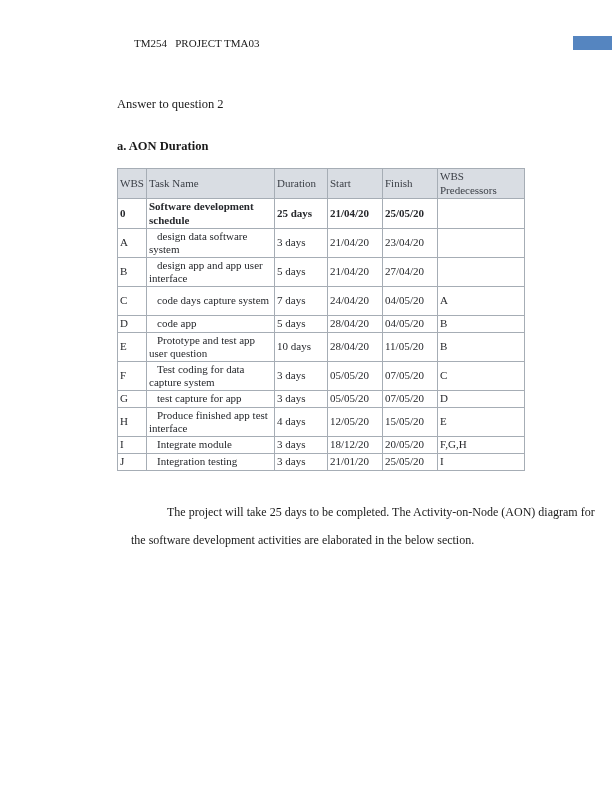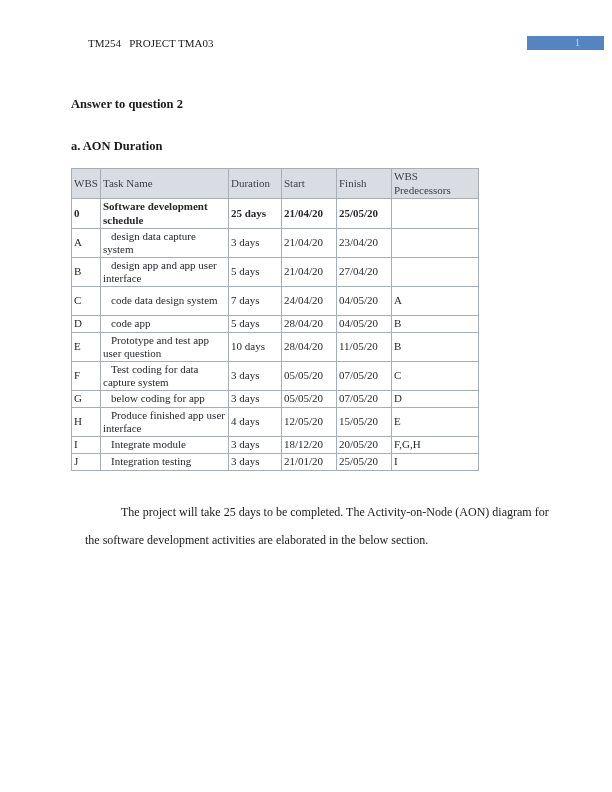--- a/index.html
+++ b/index.html
@@ -4,42 +4,42 @@
 <style>
   * { margin: 0; padding: 0; box-sizing: border-box; }
   html, body { background: #ffffff; }
   body {
     width: 612px; height: 792px;
     font-family: "Liberation Serif", "DejaVu Serif", serif;
     color: #1a1a1a;
     position: relative;
     overflow: hidden;
   }
-  .page { position: absolute; inset: 0; background: #ffffff; }
+  .page { position: absolute; inset: 0; background: #ffffff; margin-left: 46px; }
 
   
   .doc-header {
     position: absolute; top: 36px; left: 88px; right: 8px;
     font-size: 11px; line-height: 14px;
   }
   .doc-header .title { white-space: pre; }
   .page-num-box {
     position: absolute; top: 36px; left: 527px;
     width: 77px; height: 14px;
     background: #5585c0;
     color: #c9d6ea;
     font-size: 10px; line-height: 14px;
     text-align: center;
     padding-left: 24px;
   }
 
   
   .h-main {
     position: absolute; left: 71px; top: 96px;
-    font-size: 12.5px; font-weight: bold; line-height: 16px;
+    font-size: 12.5px; font-weight: normal; line-height: 16px;
   }
   .h-sub {
     position: absolute; left: 71px; top: 138px;
     font-size: 12.5px; font-weight: bold; line-height: 16px;
   }
 
   
   table.schedule {
     position: absolute; left: 71px; top: 168px;
     width: 407px;
@@ -112,37 +112,37 @@
     <tr class="r30 bold-row">
       <td>0</td>
       <td>Software development schedule</td>
       <td>25 days</td>
       <td>21/04/20</td>
       <td>25/05/20</td>
       <td></td>
     </tr>
     <tr class="r29">
       <td>A</td>
-      <td class="indent">design data capture system</td>
+      <td class="indent">design data software system</td>
       <td>3 days</td>
       <td>21/04/20</td>
       <td>23/04/20</td>
       <td></td>
     </tr>
     <tr class="r29">
       <td>B</td>
       <td class="indent">design app and app user interface</td>
       <td>5 days</td>
       <td>21/04/20</td>
       <td>27/04/20</td>
       <td></td>
     </tr>
     <tr class="r29">
       <td>C</td>
-      <td class="indent">code data design system</td>
+      <td class="indent">code days capture system</td>
       <td>7 days</td>
       <td>24/04/20</td>
       <td>04/05/20</td>
       <td>A</td>
     </tr>
     <tr class="r17">
       <td>D</td>
       <td class="indent">code app</td>
       <td>5 days</td>
       <td>28/04/20</td>
@@ -160,29 +160,29 @@
     <tr class="r29">
       <td>F</td>
       <td class="indent">Test coding for data capture system</td>
       <td>3 days</td>
       <td>05/05/20</td>
       <td>07/05/20</td>
       <td>C</td>
     </tr>
     <tr class="r17">
       <td>G</td>
-      <td class="indent">below coding for app</td>
+      <td class="indent">test capture for app</td>
       <td>3 days</td>
       <td>05/05/20</td>
       <td>07/05/20</td>
       <td>D</td>
     </tr>
     <tr class="r29">
       <td>H</td>
-      <td class="indent">Produce finished app user interface</td>
+      <td class="indent">Produce finished app test interface</td>
       <td>4 days</td>
       <td>12/05/20</td>
       <td>15/05/20</td>
       <td>E</td>
     </tr>
     <tr class="r17">
       <td>I</td>
       <td class="indent">Integrate module</td>
       <td>3 days</td>
       <td>18/12/20</td>

